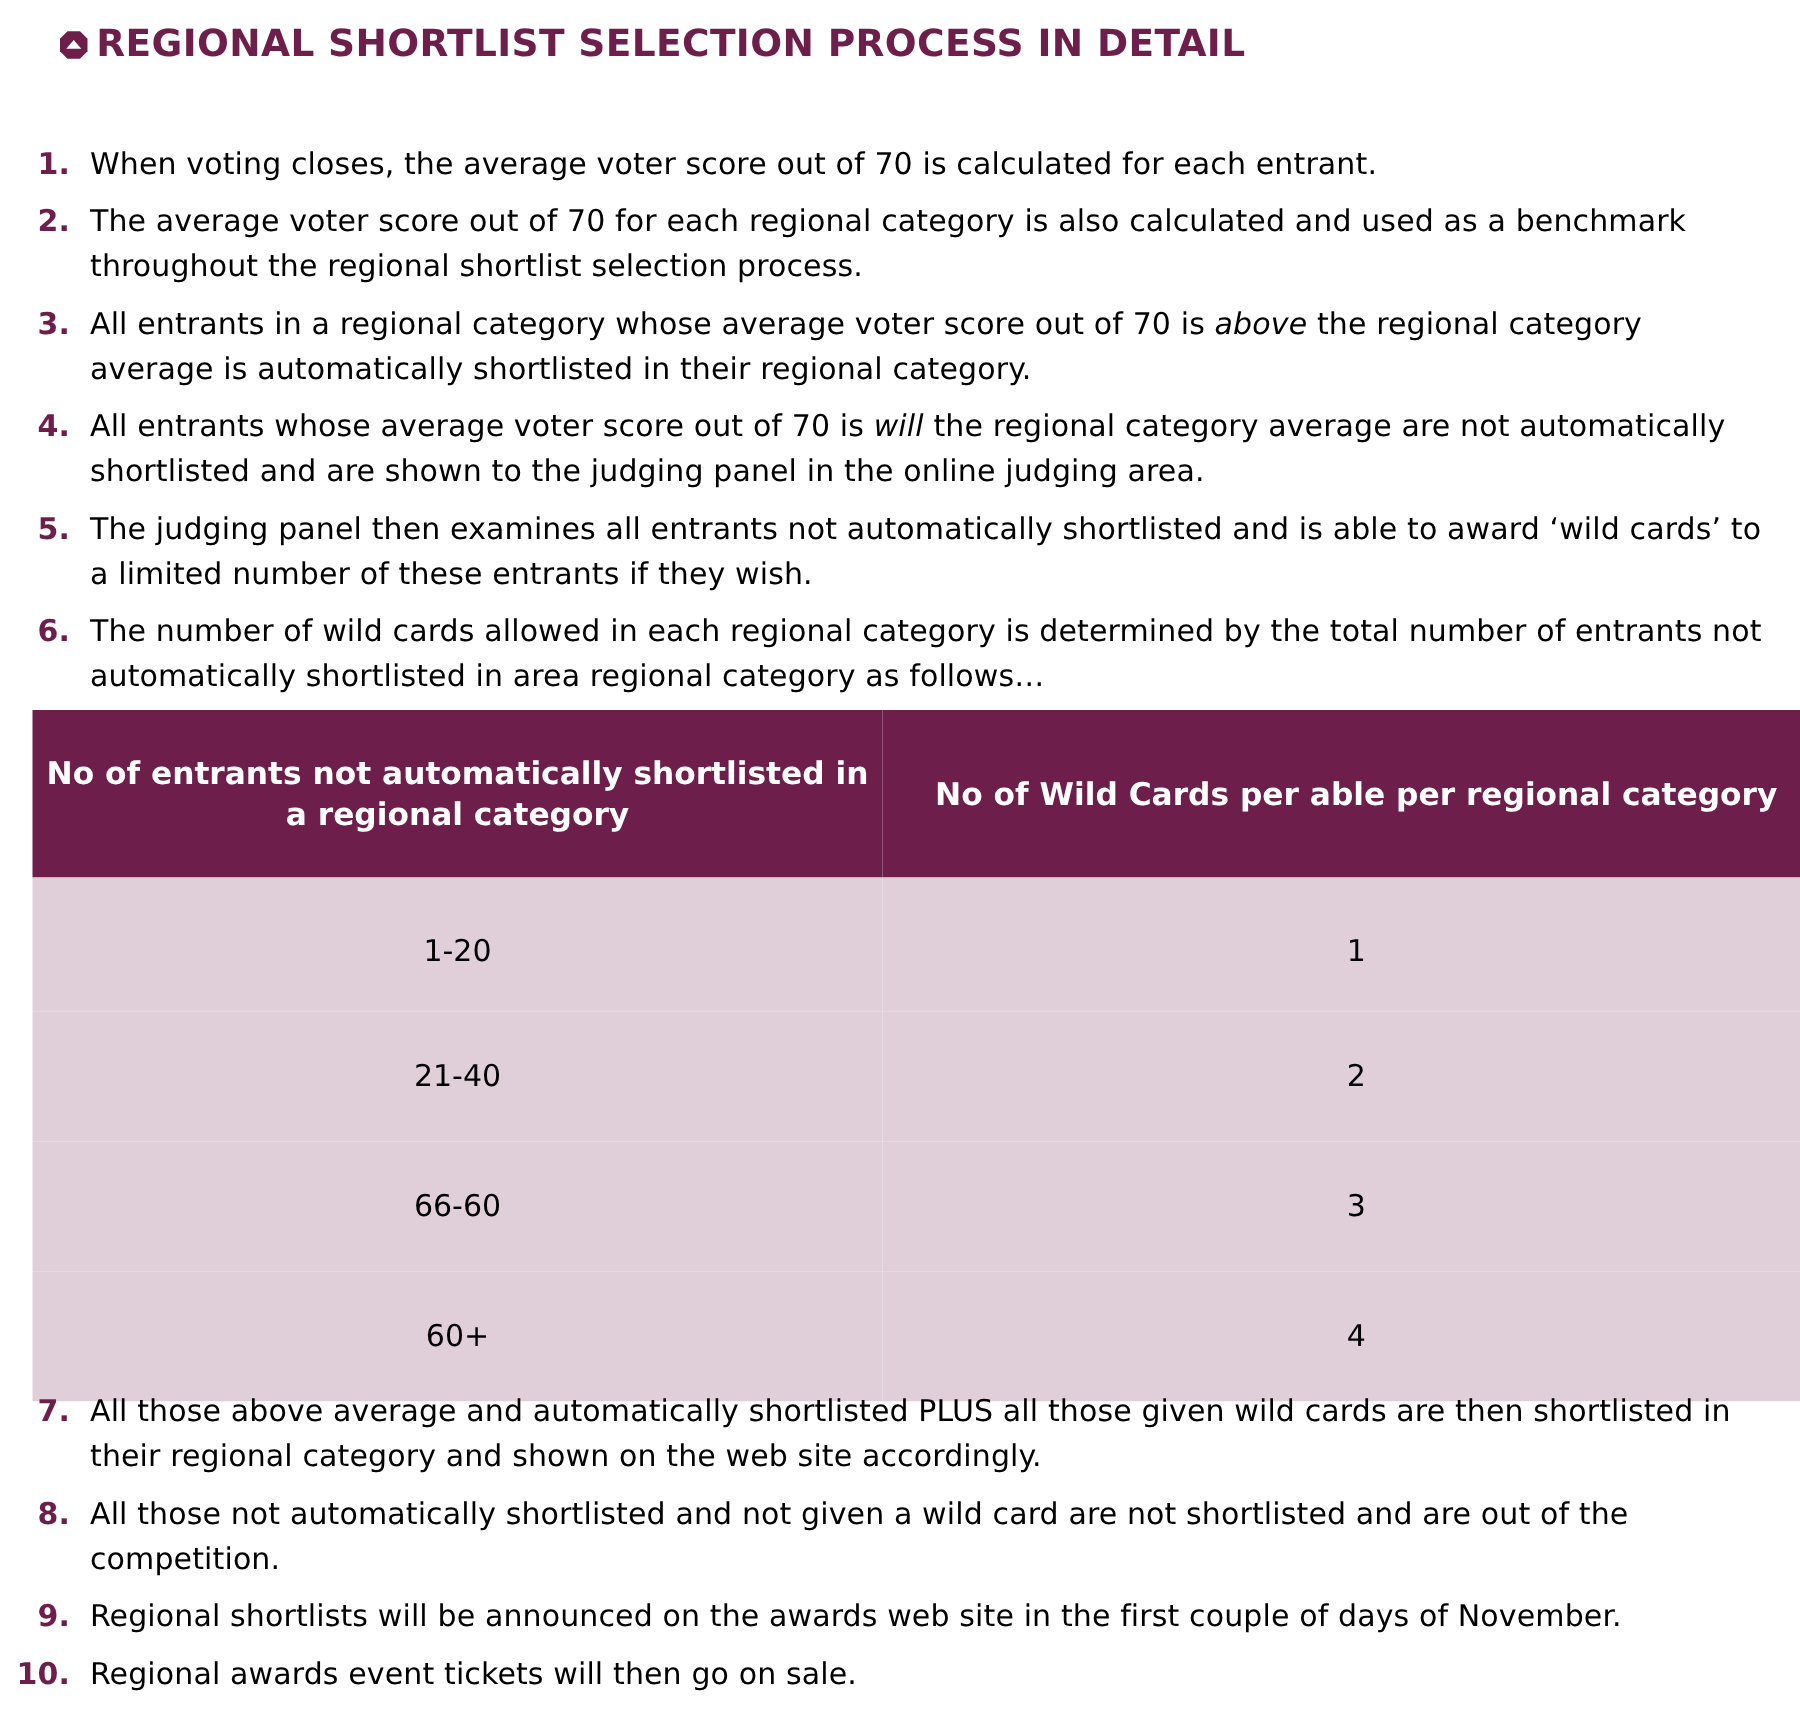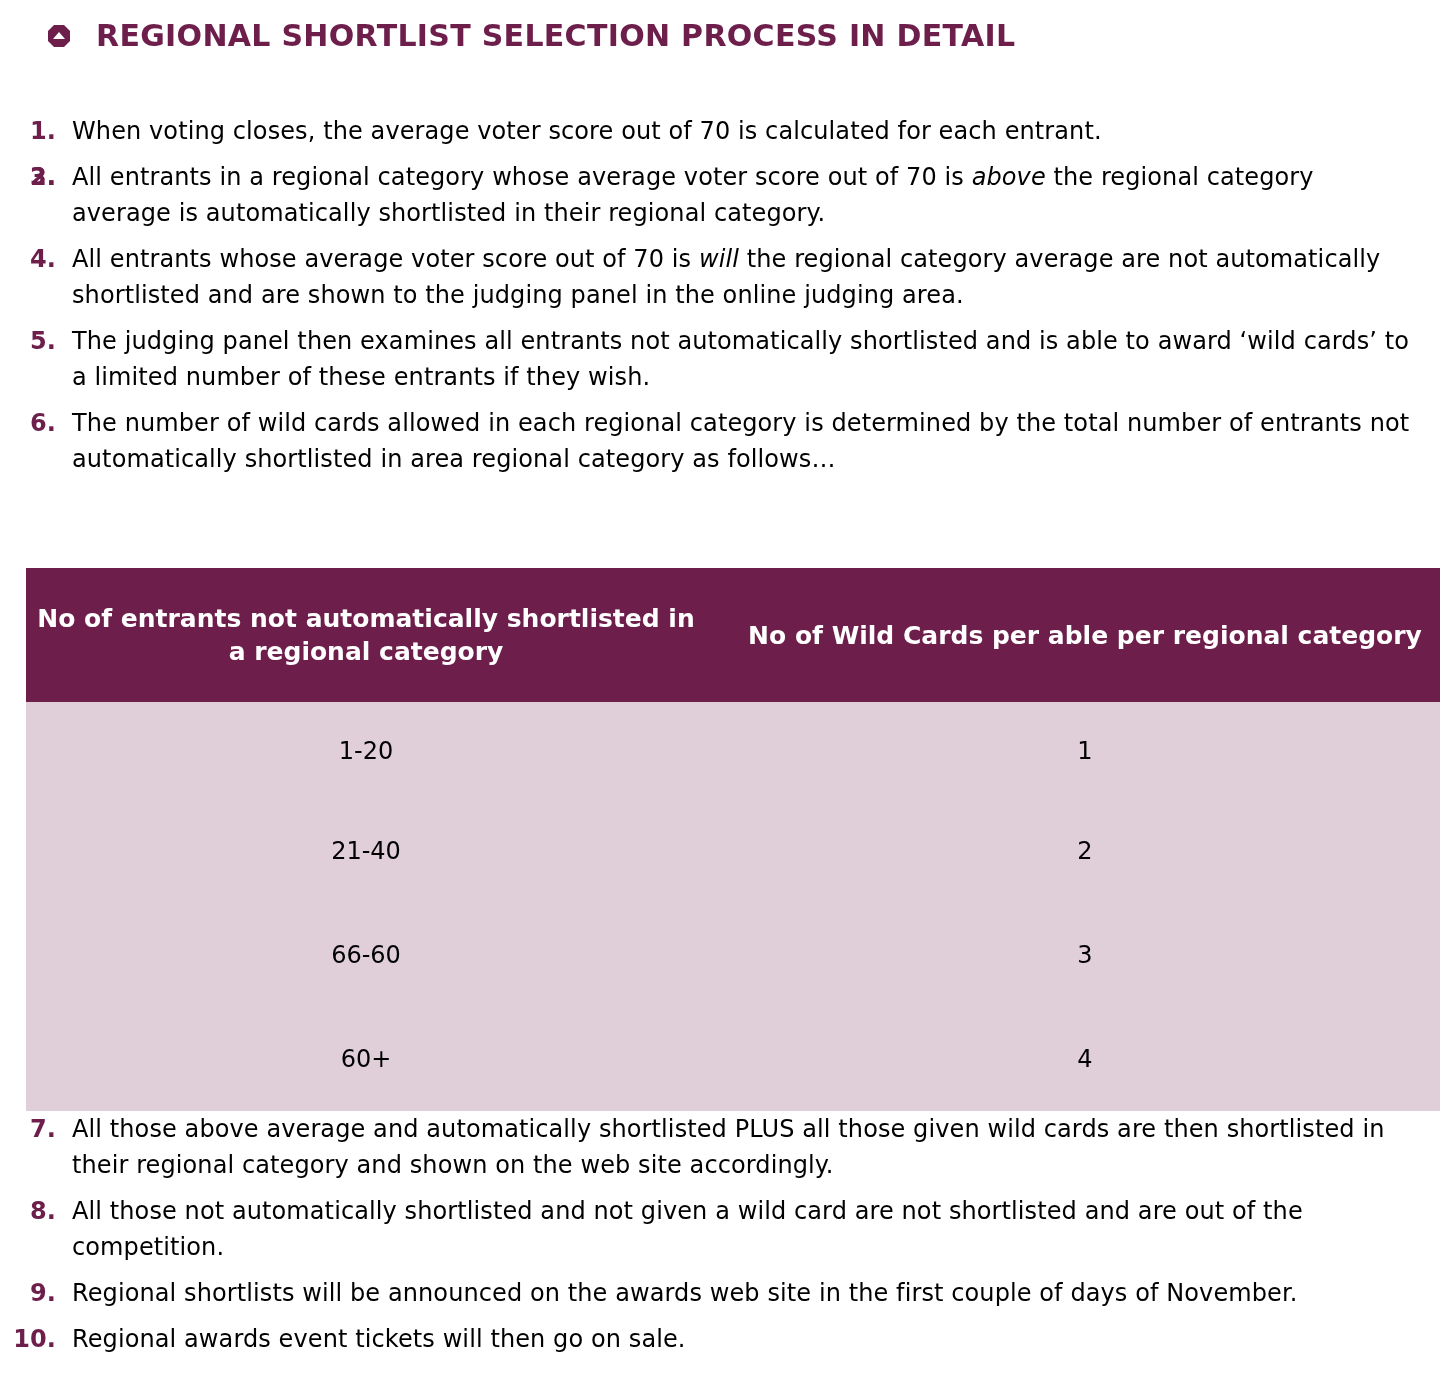--- a/index.html
+++ b/index.html
@@ -10,21 +10,21 @@
       font-family: "DejaVu Sans", "Liberation Sans", sans-serif;
       color: #000000;
       overflow: hidden;
     }
     .heading {
       position: absolute;
       left: 46px;
       top: 18px;
       display: flex;
       align-items: center;
-      gap: 24px;
+      gap: 5px;
     }
     .heading-icon {
       width: 26px; height: 26px;
       display: flex; align-items: center; justify-content: center;
     }
     .heading-title {
       font-family: "DejaVu Sans", sans-serif;
       font-weight: bold;
       font-size: 30px;
       letter-spacing: 0.3px;
@@ -76,21 +76,21 @@
       vertical-align: middle;
     }
     .wc-table th:first-child { width: 660px; }
     .wc-table td {
       background: #e0cfd9;
       text-align: center;
       font-size: 24px;
       height: 102px;
       vertical-align: middle;
     }
-    .wc-table tbody tr:first-child td { height: 94px; padding-top: 2px; margin-left: 43px; }
+    .wc-table tbody tr:first-child td { height: 94px; padding-top: 12px; margin-left: 43px; }
     em { font-style: italic; }
   </style>
 </head>
 <body>
 
 <div class="heading">
   <span class="heading-icon">
     <svg width="24" height="24" viewBox="0 0 24 24">
       <path d="M7 1 H17 L23 7 V17 L17 23 H7 L1 17 V7 Z" fill="#6d1e4b"></path>
       <path d="M6 15 L12 8 L18 15 Z" fill="#ffffff"></path>
@@ -99,20 +99,21 @@
   <span class="heading-title">REGIONAL SHORTLIST SELECTION PROCESS IN DETAIL</span>
 </div>
 
 <ol class="steps list-a">
   <li>
     <span class="num">1.</span>
     <span>When voting closes, the average voter score out of 70 is calculated for each entrant.</span>
   </li>
   <li>
     <span class="num">2.</span>
+    <span>The average voter score out of 70 for each regional category is also calculated and used as a benchmark throughout the regional shortlist selection process.</span>
   </li>
   <li>
     <span class="num">3.</span>
     <span>All entrants in a regional category whose average voter score out of 70 is </span><em>above</em><span> the regional category average is automatically shortlisted in their regional category.</span>
   </li>
   <li>
     <span class="num">4.</span>
     <span>All entrants whose average voter score out of 70 is </span><em>will</em><span> the regional category average are not automatically shortlisted and are shown to the judging panel in the online judging area.</span>
   </li>
   <li>

